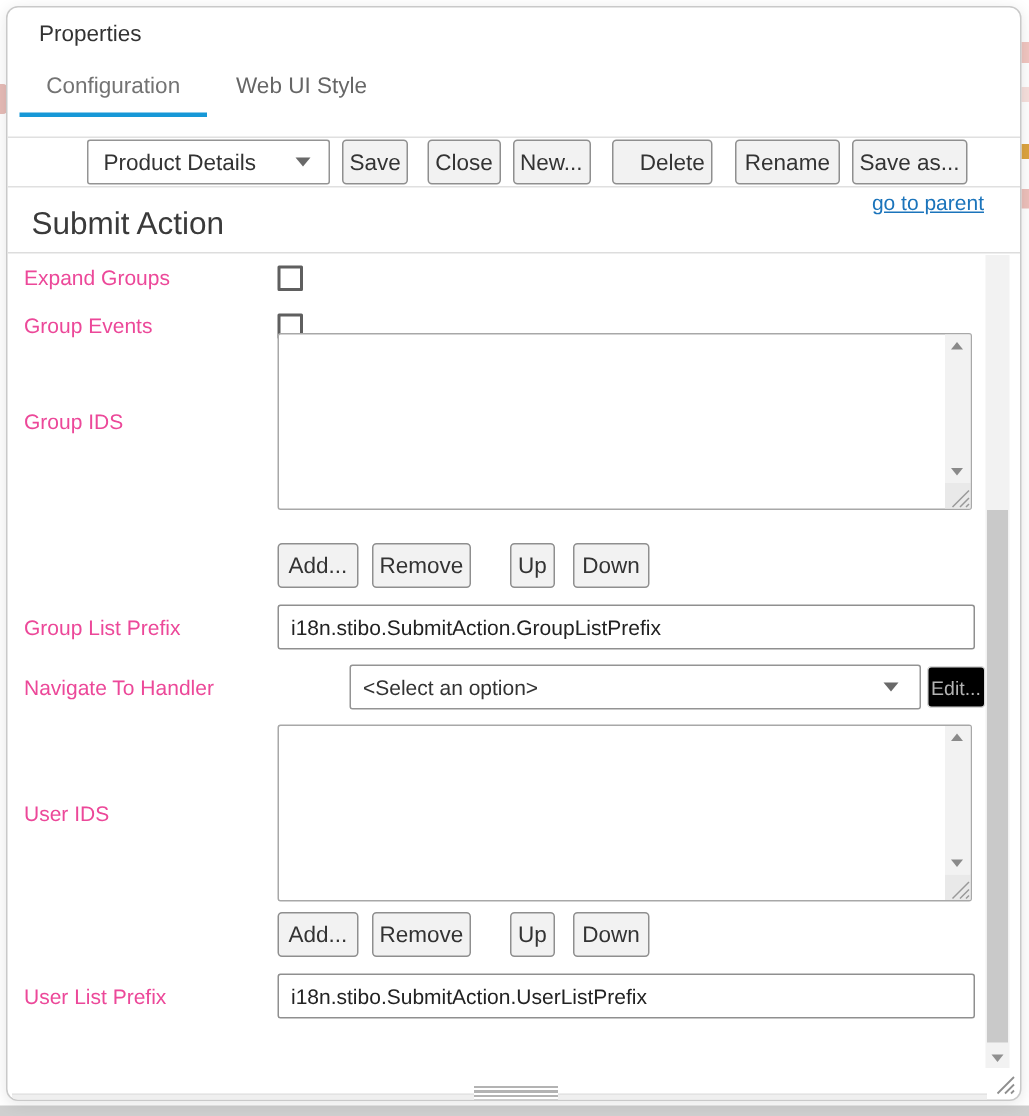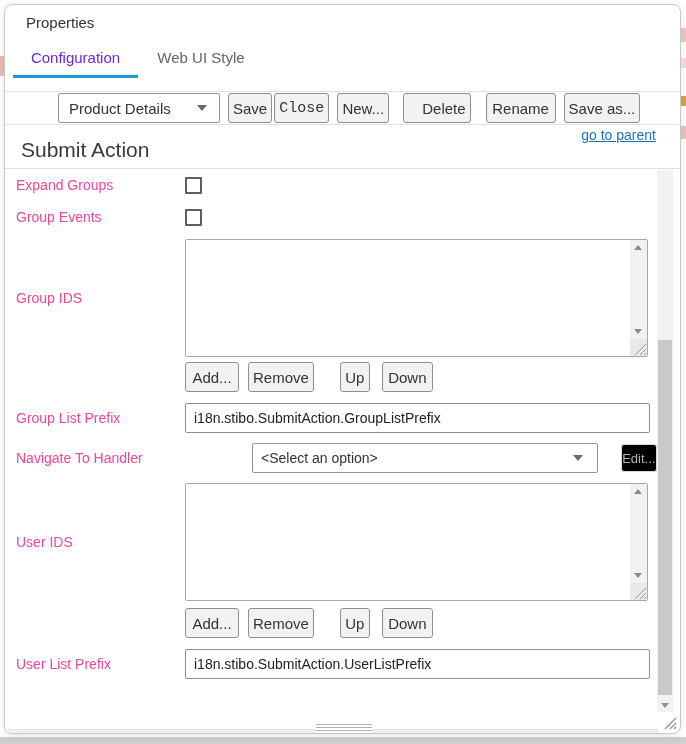--- a/index.html
+++ b/index.html
@@ -23,62 +23,62 @@
   
   .dialog {
     position:absolute; left:4px; top:4px; width:677px; height:730px;
     background:#fff; border:1px solid #c9c9c9; border-radius:8px;
     box-shadow:0 2px 10px rgba(0,0,0,.10); overflow:hidden;
   }
   .dlg-title { position:absolute; left:21px; top:9px; font-size:15px; color:#333; }
 
   
   .tab { position:absolute; top:44px; font-size:15px; text-align:center; padding-bottom:9px; cursor:pointer; }
-  .tab.active { left:8px; width:125px; color:#6d28d9; border-bottom:3px solid var(--accent); }
+  .tab.active { left:8px; width:125px; color:#737373; border-bottom:3px solid var(--accent); }
   .tab.inactive { left:140px; width:112px; color:#666; }
 
   
   .toolbar {
     position:absolute; left:0; right:0; top:86px; height:34px;
     border-top:1px solid #e0e0e0; border-bottom:1px solid #e0e0e0;
     display:flex; align-items:center; padding-left:5px;
   }
   .selectbox {
     height:30px; border:1px solid #949494; border-radius:2px; background:#fff;
     display:flex; align-items:center; justify-content:space-between;
     font-size:15px; color:#333; cursor:pointer;margin-left:48px;
   }
   .selectbox.tbar { width:162px; padding:0 12px 0 10px; }
   .btn {
     height:30px; background:#f2f2f2; border:1px solid #8f8f8f; border-radius:3px;
     font-size:15px; color:#333; display:inline-flex; align-items:center; justify-content:center;
     padding:0 4px; cursor:pointer; font-family:inherit;
   }
   .tb-save   { min-width:38px; margin-left:8px; }
-  .tb-close  { min-width:46px; margin-left:2px;font-family:Liberation Mono, monospace; }
+  .tb-close  { min-width:46px; margin-left:13px; }
   .tb-new    { min-width:52px; margin-left:8px; }
   .tb-delete { min-width:46px; margin-left:14px;padding-left:18px; }
   .tb-rename { min-width:70px; margin-left:15px; }
   .tb-saveas { min-width:69px; margin-left:8px; }
 
   .goto-link { position:absolute; top:122px; right:24px; font-size:14px; color:var(--link); text-decoration:underline; cursor:pointer; }
 
   .section-heading { position:absolute; left:16px; top:133px; font-size:21px; font-weight:400; color:#3a3a3a; }
   .section-divider { position:absolute; left:0; right:0; top:163px; height:1px; background:#ddd; }
 
   
   .form { position:absolute; left:0; top:165px; width:652px; }
   .row { position:absolute; left:0; width:100%; display:flex; align-items:center; }
   .lbl { width:180px; padding-left:11px; font-size:14px; color:#ec4899; flex:none; }
   .r-expand { top:6px;  height:18px; }
   .r-events { top:38px; height:18px; }
-  .r-ta1    { top:69px;  height:118px; }
+  .r-ta1    { top:52px;  height:118px; }
   .r-btns1  { top:192px; height:30px; padding-left:180px; align-items:stretch; }
   .r-in1    { top:233px; height:30px; }
-  .r-sel    { top:273px; height:30px;gap:19px; }
+  .r-sel    { top:273px; height:30px; }
   .r-ta2    { top:313px; height:118px; }
   .r-btns2  { top:438px; height:30px; padding-left:180px; align-items:stretch; }
   .r-in2    { top:479px; height:30px; }
 
   .cb {
     appearance:none; -webkit-appearance:none; width:17px; height:17px; margin:0;
     border:2px solid #5f5f5f; border-radius:1px; background:#fff; cursor:pointer;
   }
 
   .ta { width:463px; height:118px; border:1px solid #a8a8a8; border-radius:2px; background:#fff; position:relative; }

